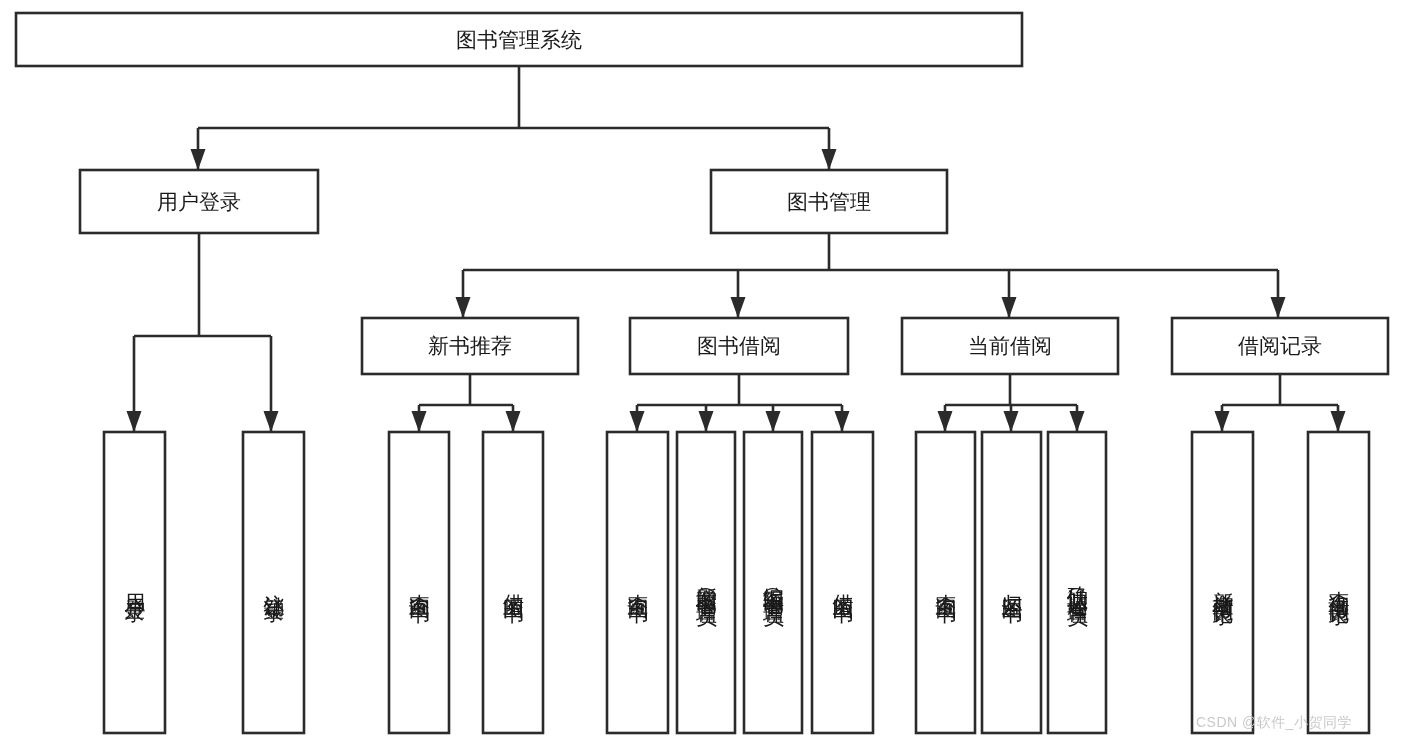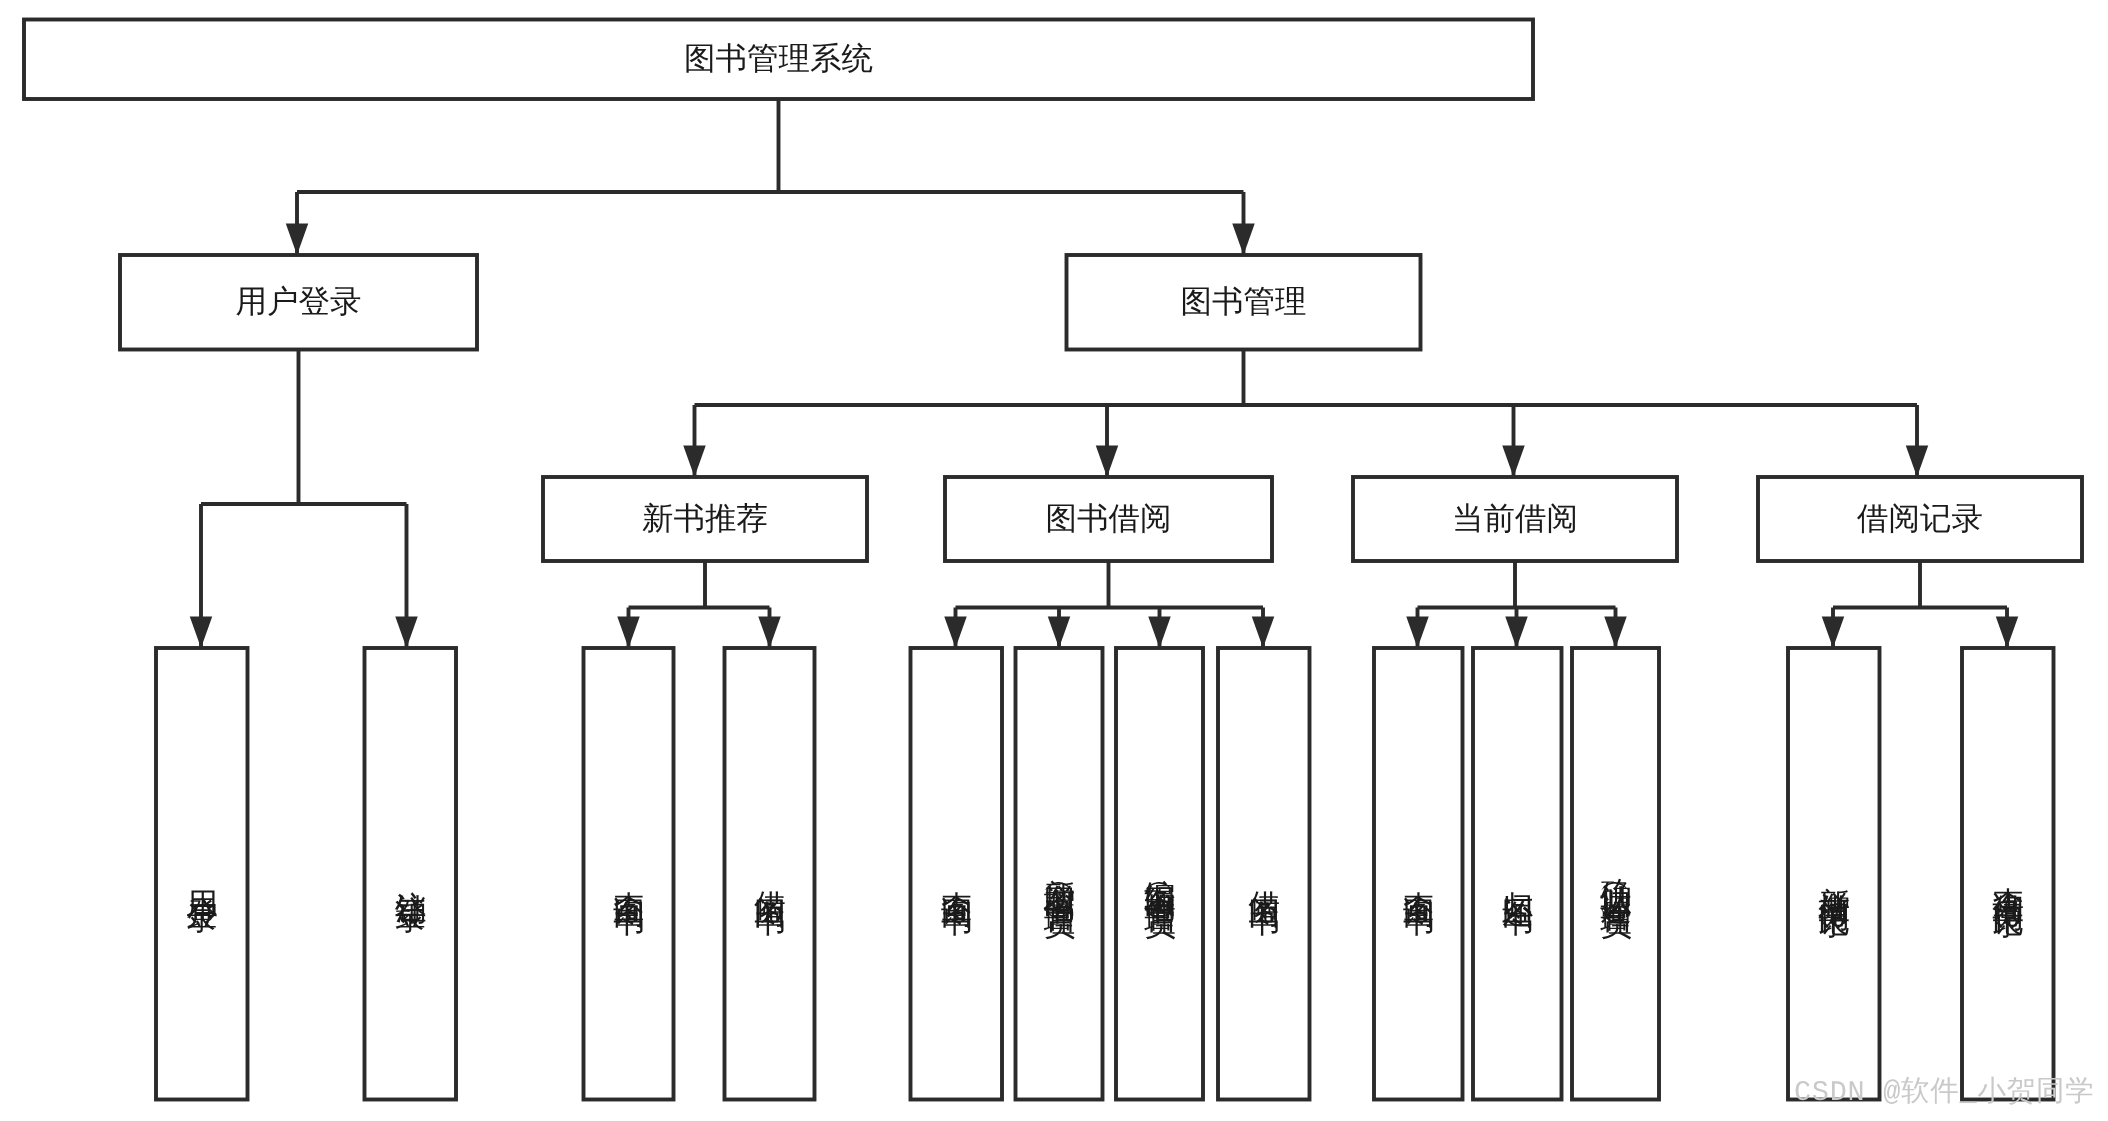--- a/index.html
+++ b/index.html
@@ -61,22 +61,22 @@
     color: #1a1a1a;
     display: flex;
     align-items: center;
     justify-content: center;
     text-align: center;
     pointer-events: none;
     user-select: none;
   }
   .watermark {
     position: absolute;
-    font-family: Liberation Mono, monospace;
-    font-size: 19px;
+    font-family: Liberation Sans, sans-serif;
+    font-size: 14px;
     color: #c9c9c9;
     white-space: nowrap;
     letter-spacing: 0.5px;
   }
 </style>
 </head>
 <body>
 
 <div id="diagram-root">
 

